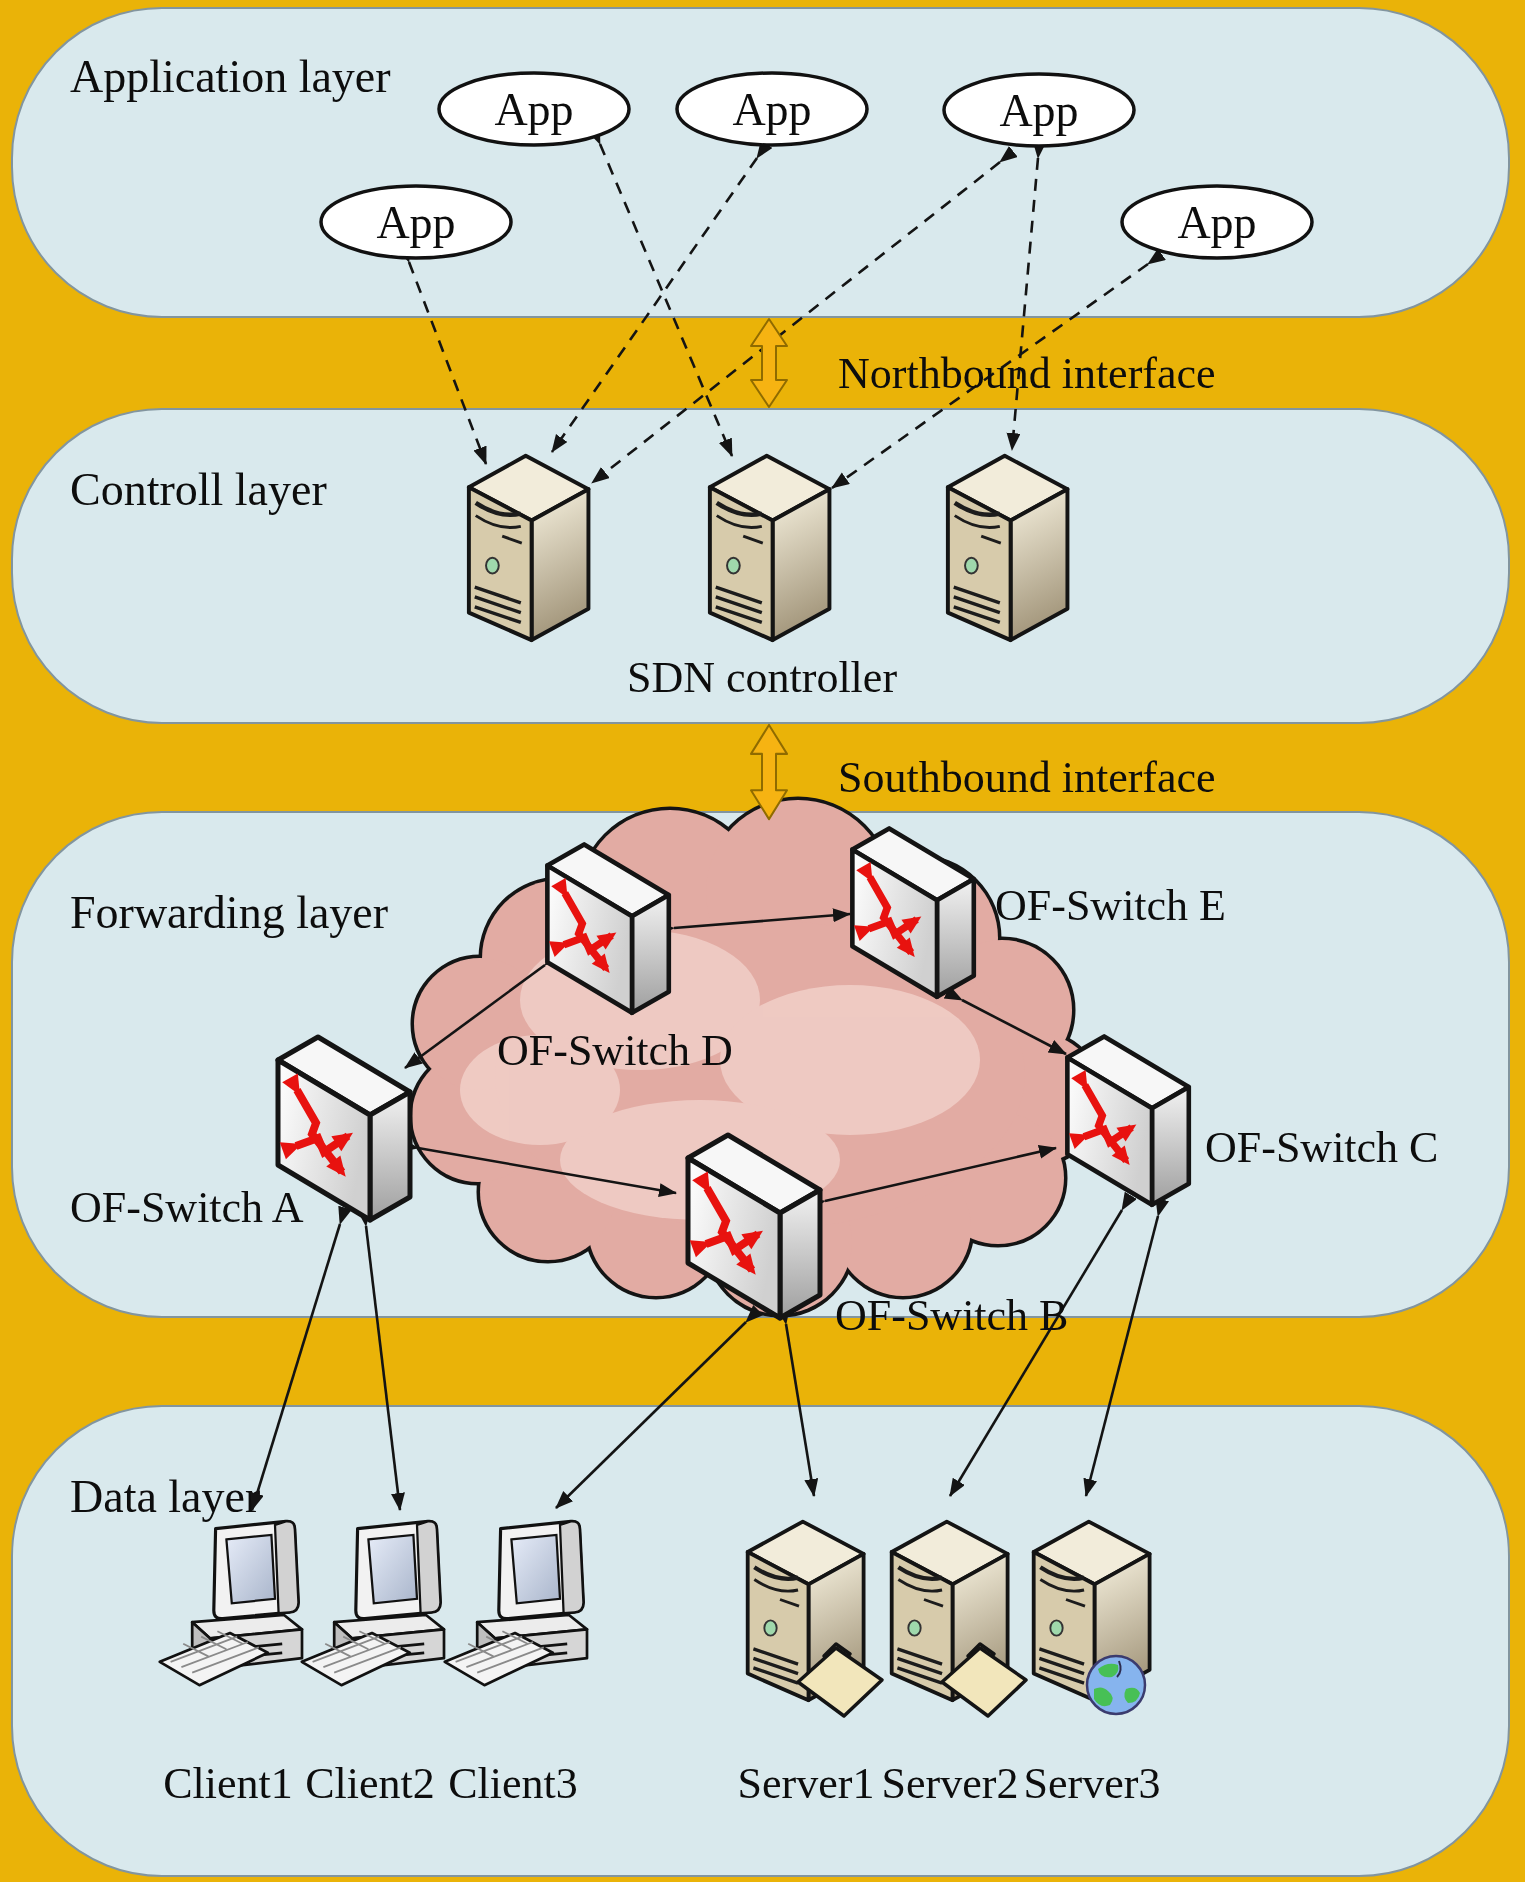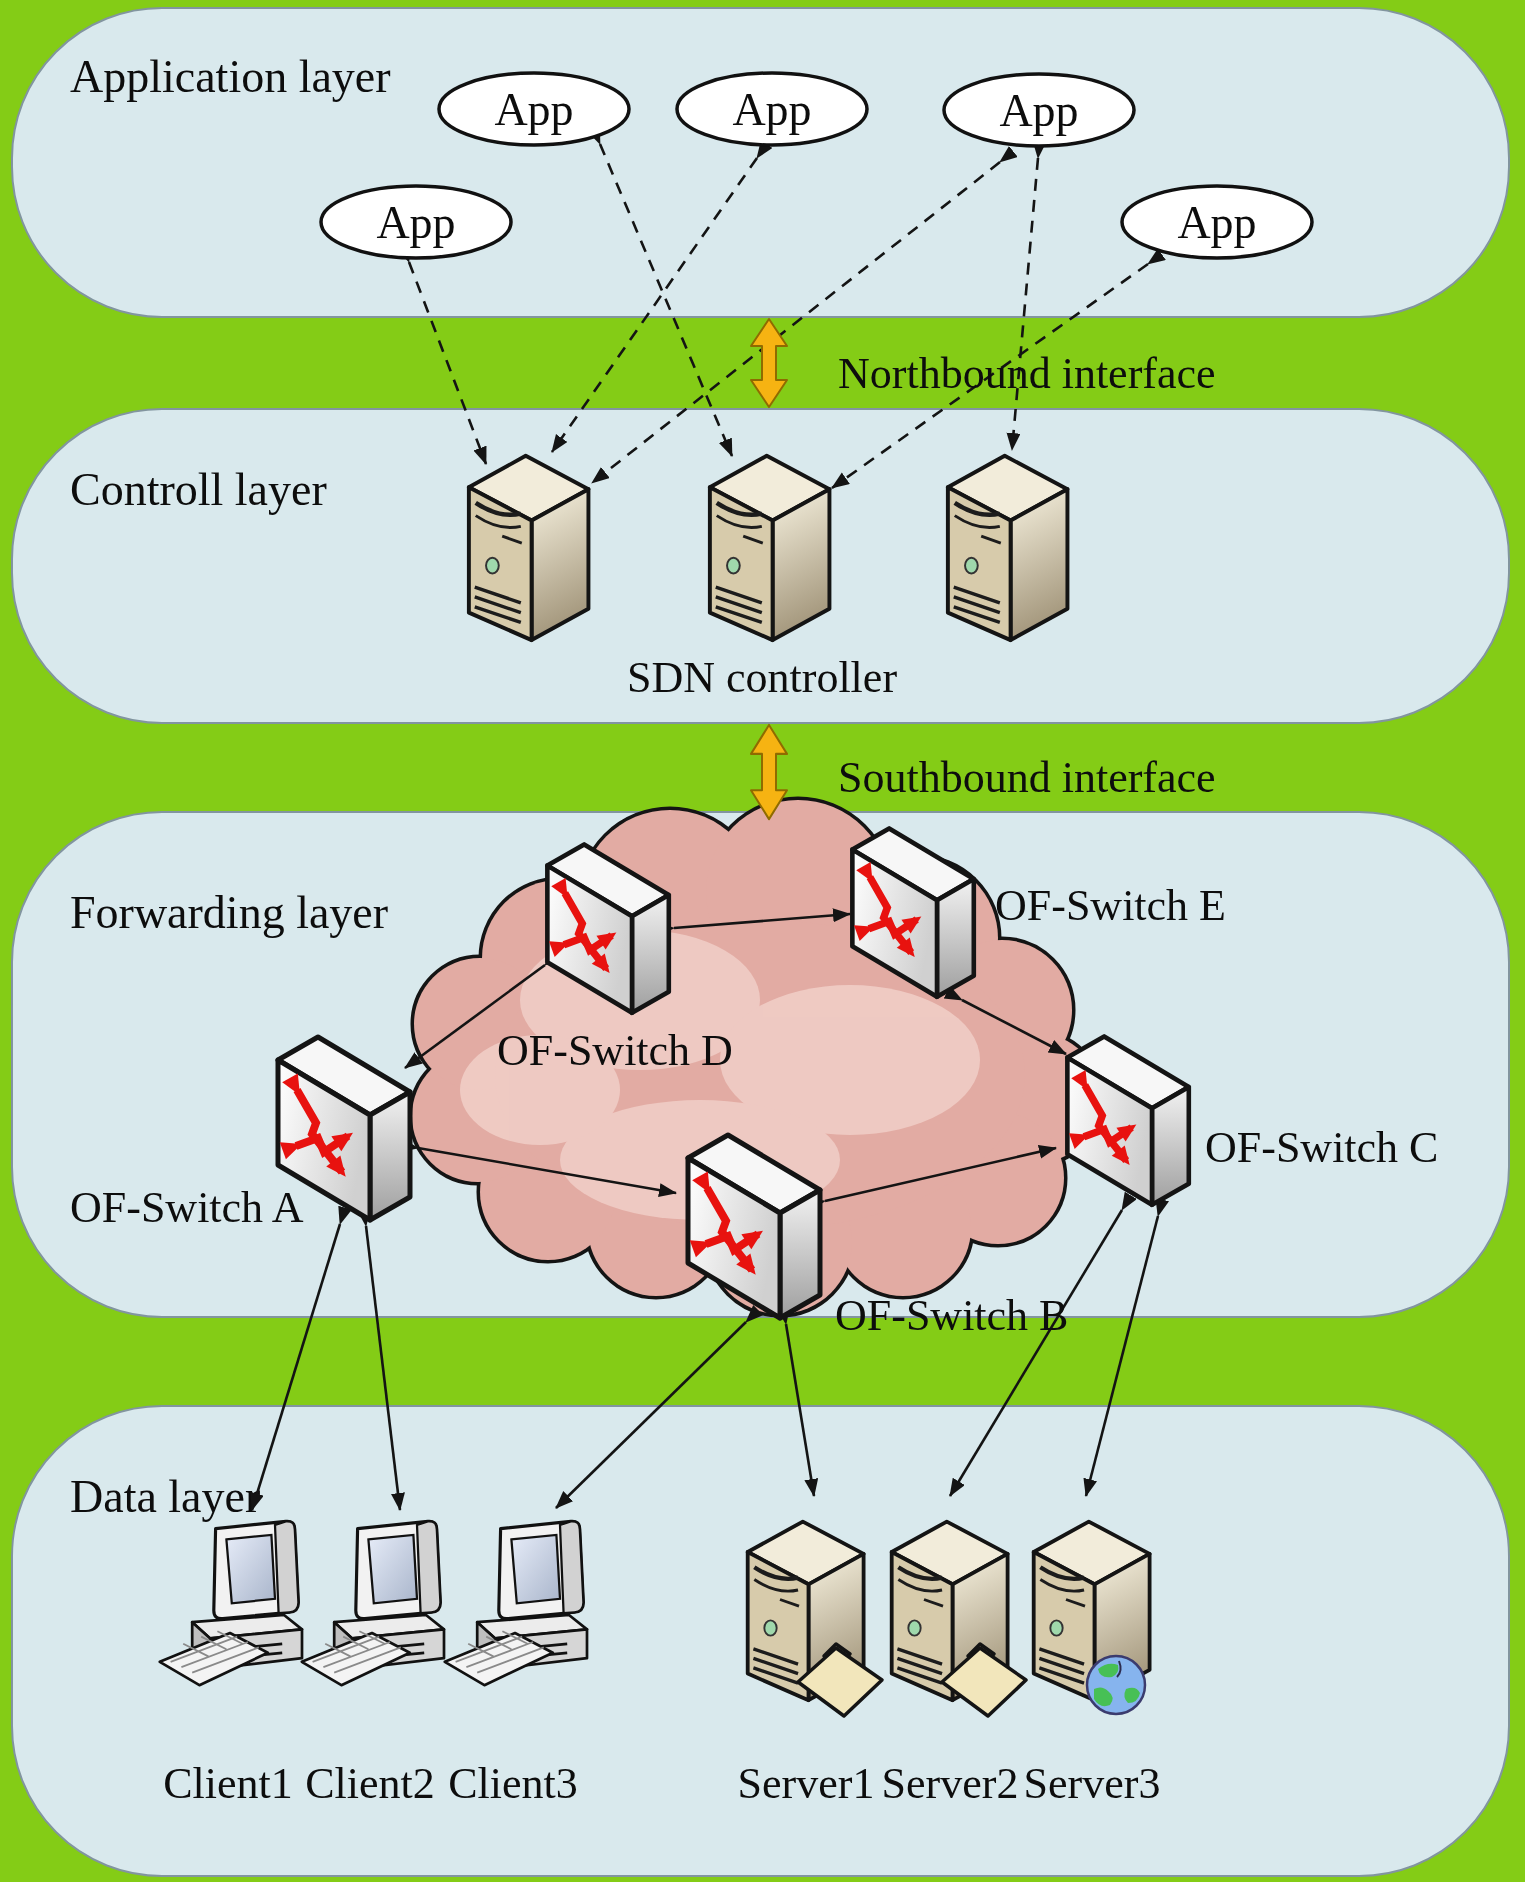--- a/index.html
+++ b/index.html
@@ -1,16 +1,16 @@
 <!DOCTYPE html>
 <html><head>
 <meta charset="utf-8">
 <style>
   html,body{margin:0;padding:0;background:#ffffff;}
-  .stage{position:relative;width:1525px;height:1882px;background:#84cc16;overflow:hidden;
+  .stage{position:relative;width:1525px;height:1882px;background:#eab308;overflow:hidden;
          font-family:"Liberation Serif","DejaVu Serif",serif;}
   svg{display:block;}
   text{fill:#0d0d0d;font-family:"Liberation Serif","DejaVu Serif",serif;}
   .layer-label{font-size:46px;}
   .big-label{font-size:44px;}
   .app-label{font-size:46px;}
 </style>
 </head>
 <body>
 

